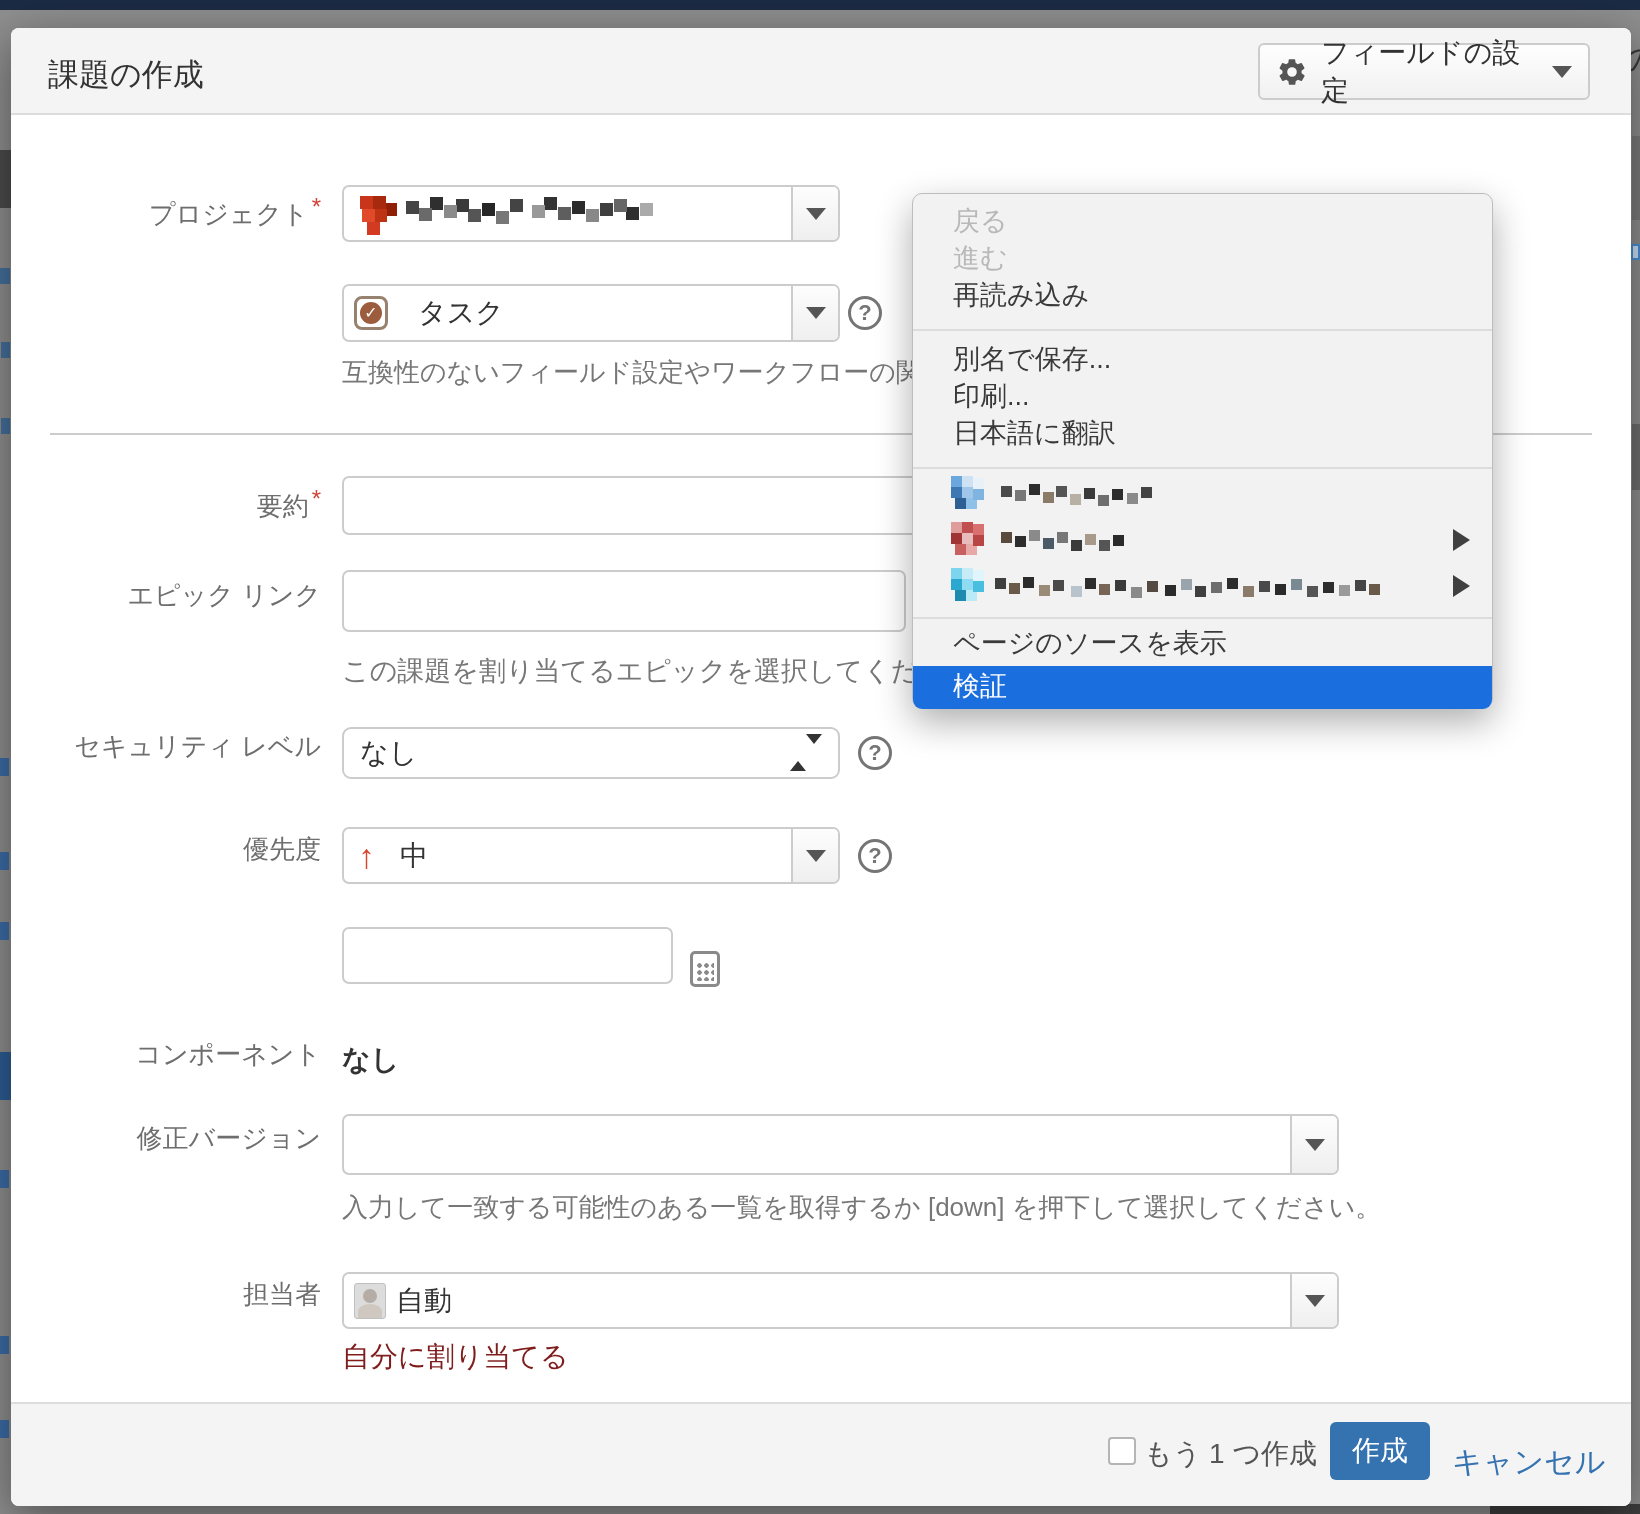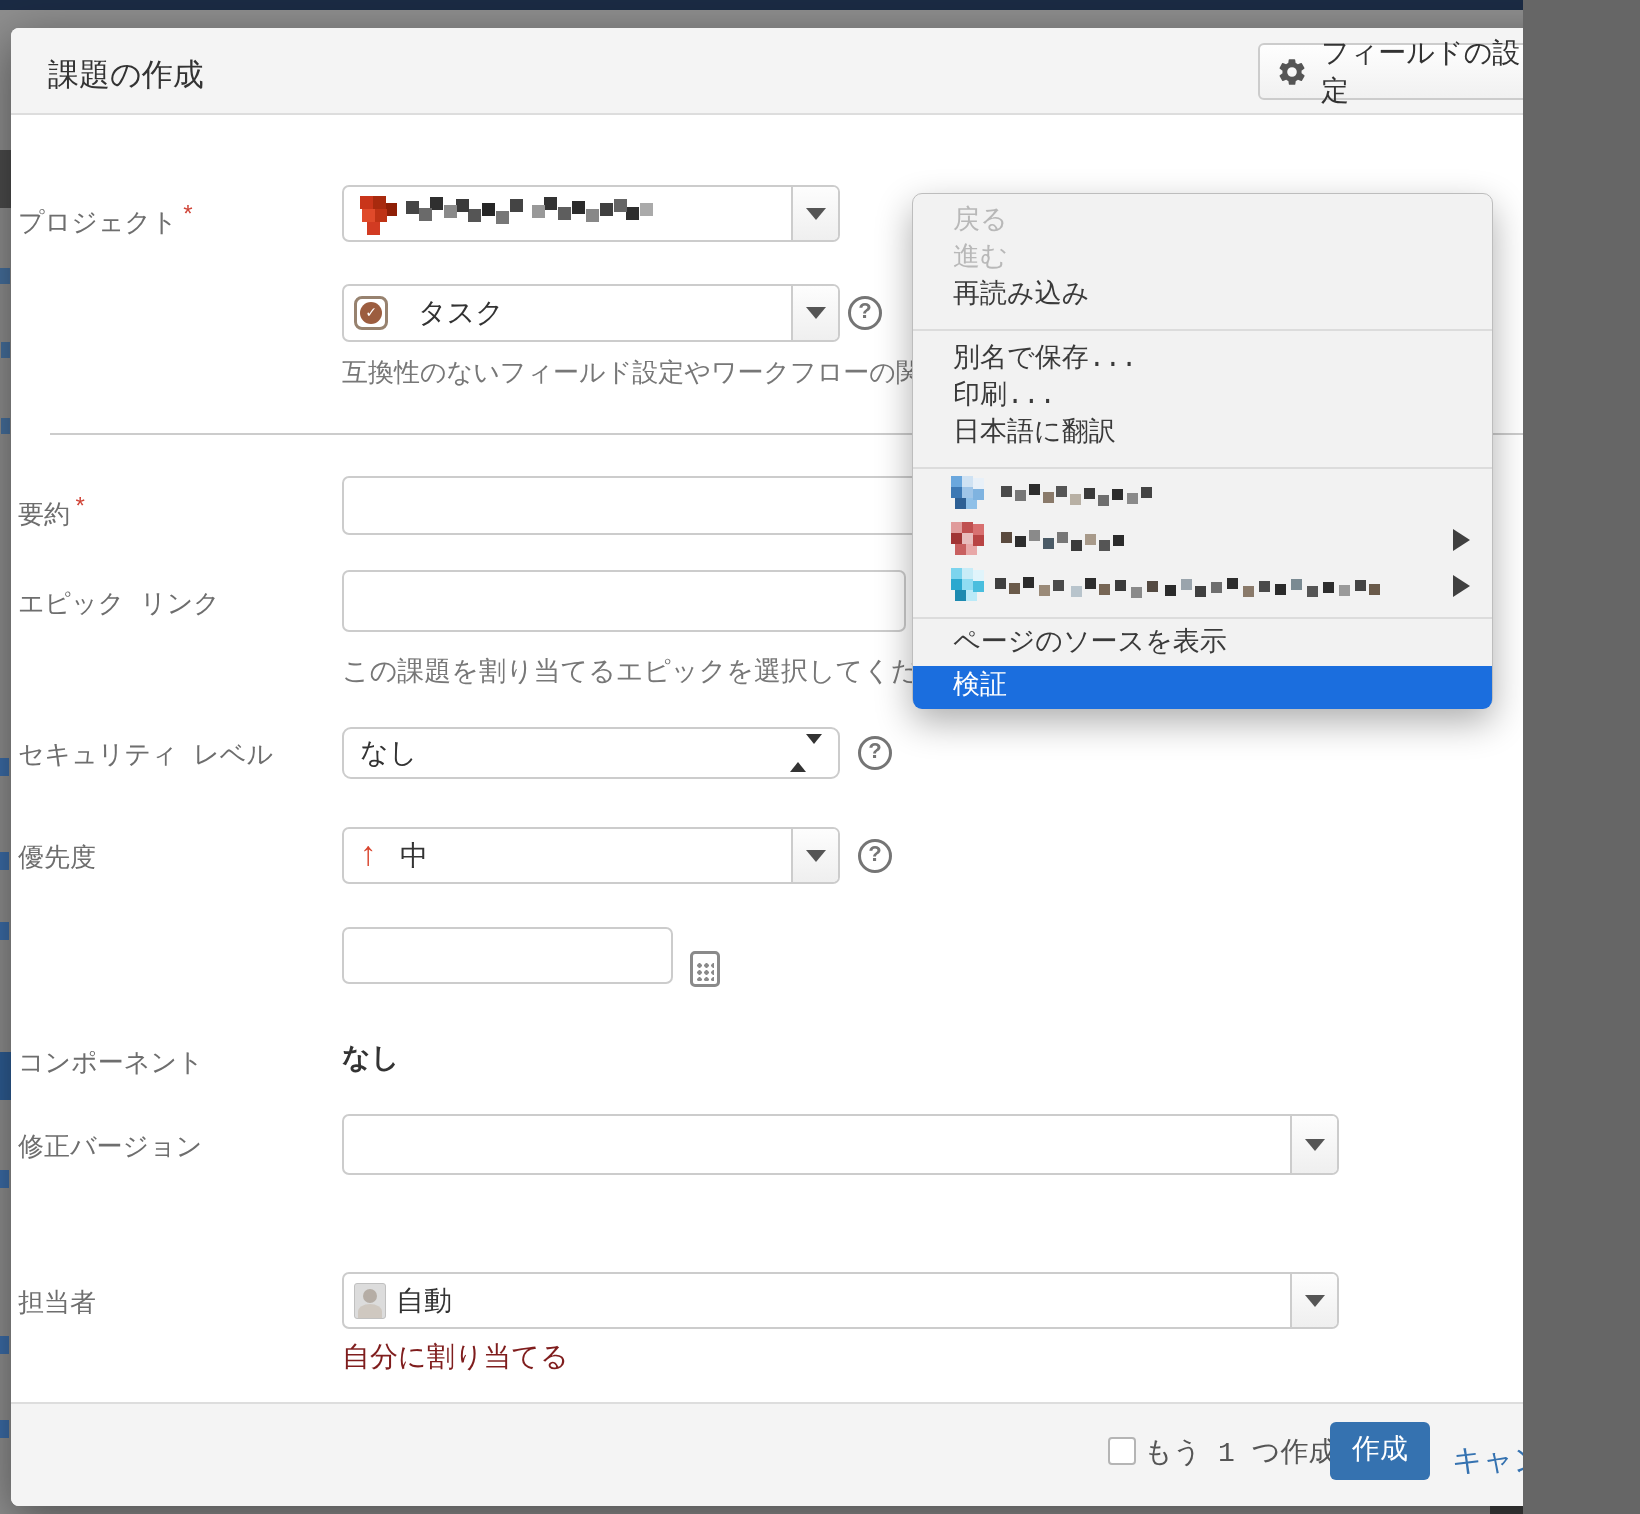--- a/index.html
+++ b/index.html
@@ -1,38 +1,38 @@
 <!DOCTYPE html>
 <html><head>
 <meta charset="utf-8">
 <style>
   html,body{margin:0;padding:0;background:#666;}
-  .stage{position:relative;width:1523px;height:1514px;background:#8f8f8f;overflow:hidden;
-         font-family:Liberation Mono, monospace;}
+  .stage{position:relative;width:1640px;height:1514px;background:#8f8f8f;overflow:hidden;
+         font-family:Liberation Sans, sans-serif;}
   .topbar{position:absolute;left:0;top:0;width:1640px;height:10px;background:#1b2b44;z-index:5;}
   .frag{position:absolute;z-index:1;}
   .bg-right-text{position:absolute;left:1624px;top:38px;font-size:32px;color:#3a3a3a;z-index:1;}
 
   
   .dialog{position:absolute;left:11px;top:28px;width:1620px;height:1478px;background:#fff;
           border-radius:8px;box-shadow:0 12px 48px rgba(0,0,0,.45);z-index:10;}
   .dlg-header{position:absolute;left:0;top:0;right:0;height:87px;background:#f4f4f4;
               border-bottom:2px solid #ddd;border-radius:8px 8px 0 0;box-sizing:border-box;}
   .dlg-title{position:absolute;left:37px;top:26px;font-size:31px;color:#333;}
   .cfg-btn{position:absolute;left:1247px;top:15px;width:332px;height:57px;box-sizing:border-box;
            background:linear-gradient(#fefefe,#f1f1f1);border:2px solid #ccc;border-radius:6px;
            display:flex;align-items:center;gap:13px;padding:0 16px;cursor:pointer;}
   .cfg-btn span.lbl{font-size:28px;color:#333;flex:1;}
   .gear{width:32px;height:32px;flex:0 0 auto;}
   .caret{width:0;height:0;border-left:10px solid transparent;border-right:10px solid transparent;
          border-top:12px solid #555;flex:0 0 auto;}
 
   
-  .flabel{position:absolute;left:7px;width:292px;text-align:left;font-size:26px;color:#6e6e6e;
-          height:40px;line-height:48px;white-space:nowrap;}
+  .flabel{position:absolute;left:18px;width:292px;text-align:right;font-size:26px;color:#6e6e6e;
+          height:40px;line-height:28px;white-space:nowrap;}
   .req{color:#d04437;font-size:24px;vertical-align:8px;margin-left:3px;}
   .ibox{position:absolute;background:#fff;border:2px solid #ccc;border-radius:7px;box-sizing:border-box;}
   .combo-btn{position:absolute;right:0;top:0;bottom:0;width:45px;border-left:2px solid #ccc;
              background:linear-gradient(#fdfdfd,#efefef);border-radius:0 5px 5px 0;
              display:flex;align-items:center;justify-content:center;cursor:pointer;}
   .dcaret{width:0;height:0;border-left:10px solid transparent;border-right:10px solid transparent;
           border-top:12px solid #555;}
   .ival{position:absolute;font-size:28px;color:#333;white-space:nowrap;}
   .help-ic{position:absolute;width:28px;height:28px;border:3px solid #757575;border-radius:50%;
            color:#757575;font-size:22px;font-weight:bold;text-align:center;line-height:28px;
@@ -198,20 +198,21 @@
 
     <div class="flabel" style="top:1012px;">コンポーネント</div>
     <div class="bold-val" style="left:331px;top:1012px;height:40px;line-height:40px;">なし</div>
 
     <div class="flabel" style="top:1096px;">修正バージョン</div>
     <div class="ibox" style="left:331px;top:1086px;width:997px;height:61px;">
       <div class="combo-btn">
           <span class="dcaret"></span>
         </div>
     </div>
+    <div class="helptext" style="left:331px;top:1162px;">入力して一致する可能性のある一覧を取得するか [down] を押下して選択してください。</div>
 
     <div class="flabel" style="top:1252px;">担当者</div>
     <div class="ibox" style="left:331px;top:1244px;width:997px;height:57px;">
       <span class="avatar"></span>
       <span class="ival" style="left:52px;top:50%;transform:translateY(-50%);">自動</span>
       <div class="combo-btn">
           <span class="dcaret"></span>
         </div>
     </div>
     <div class="link" style="left:331px;top:1310px;">自分に割り当てる</div>

